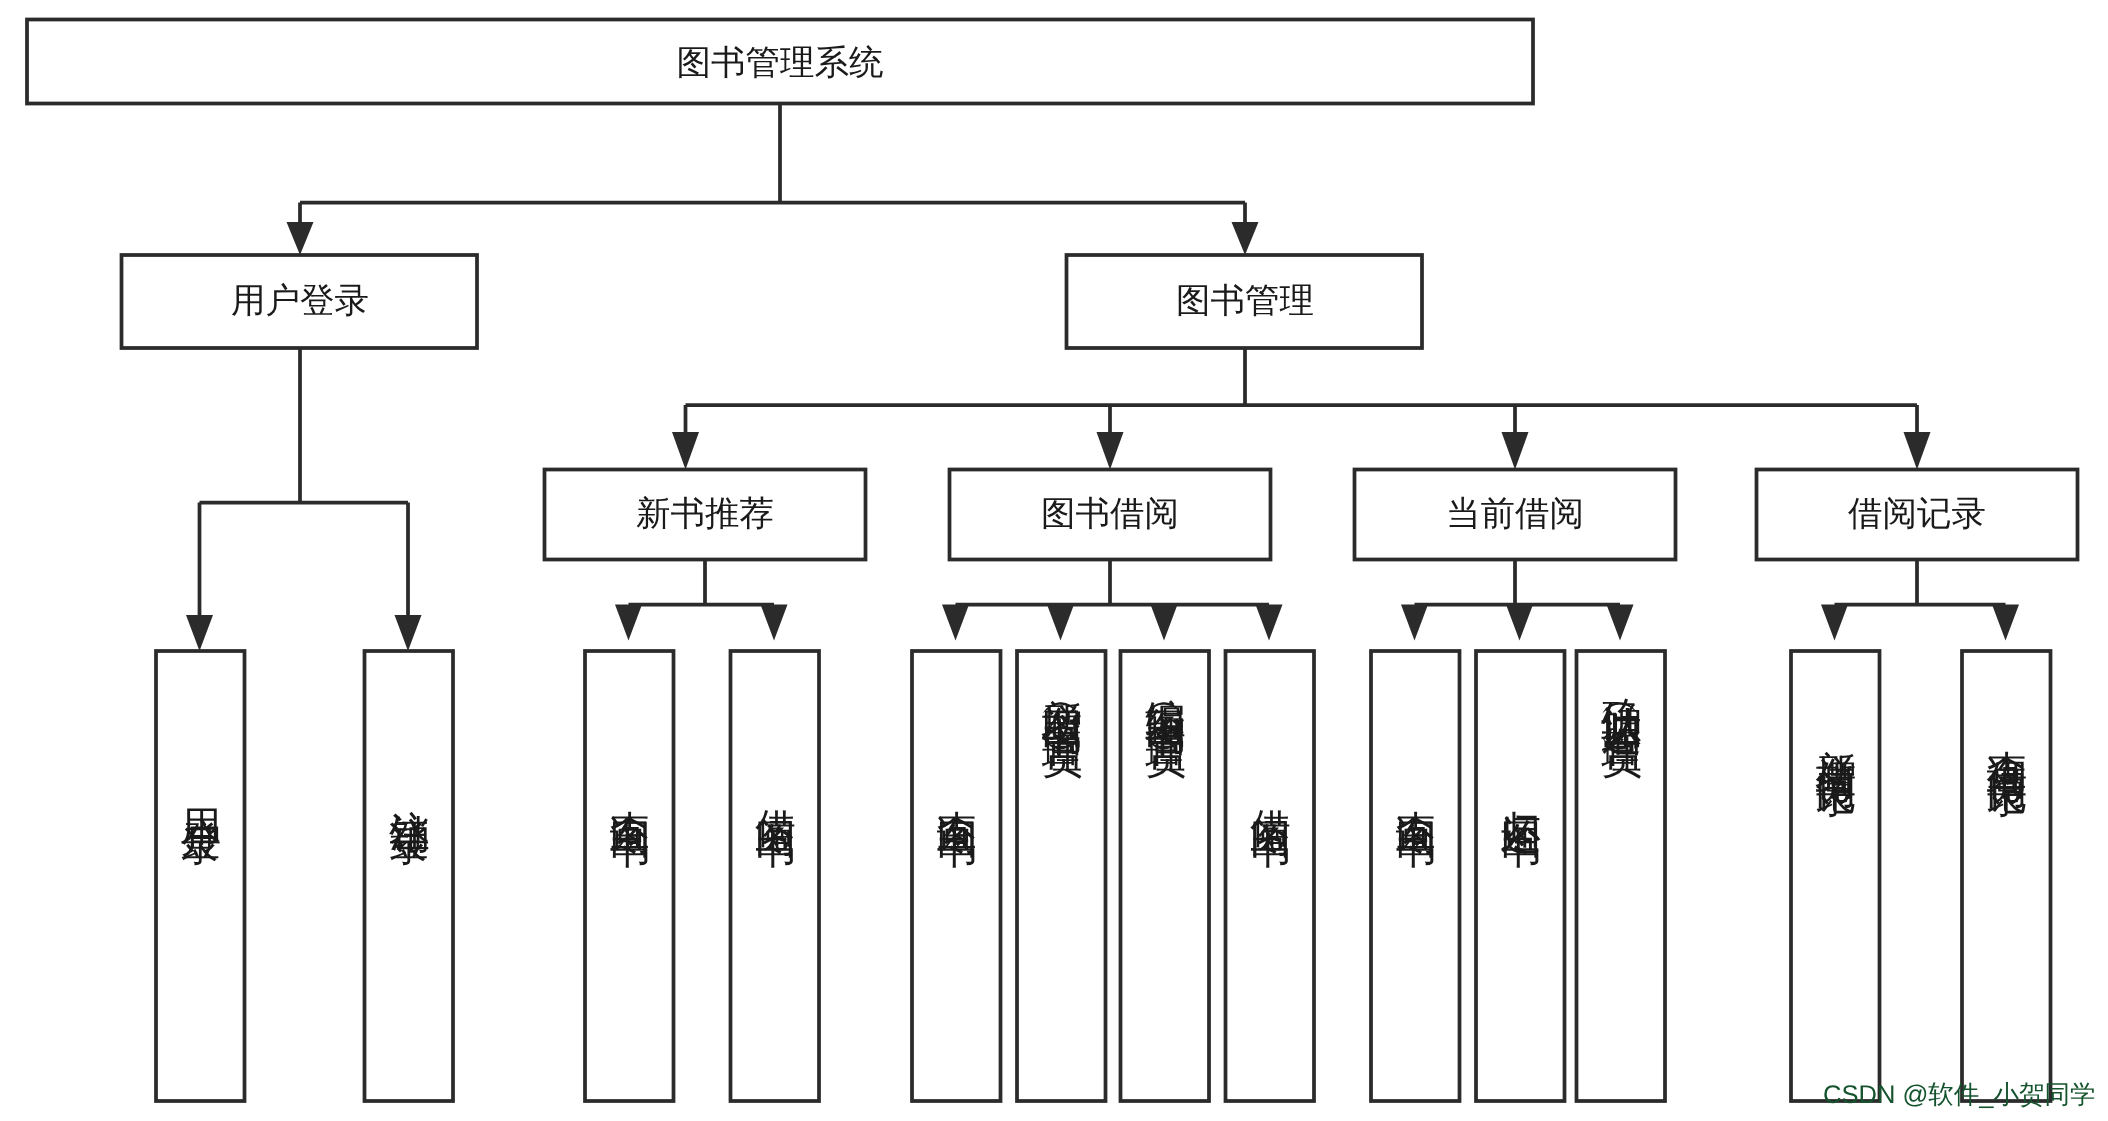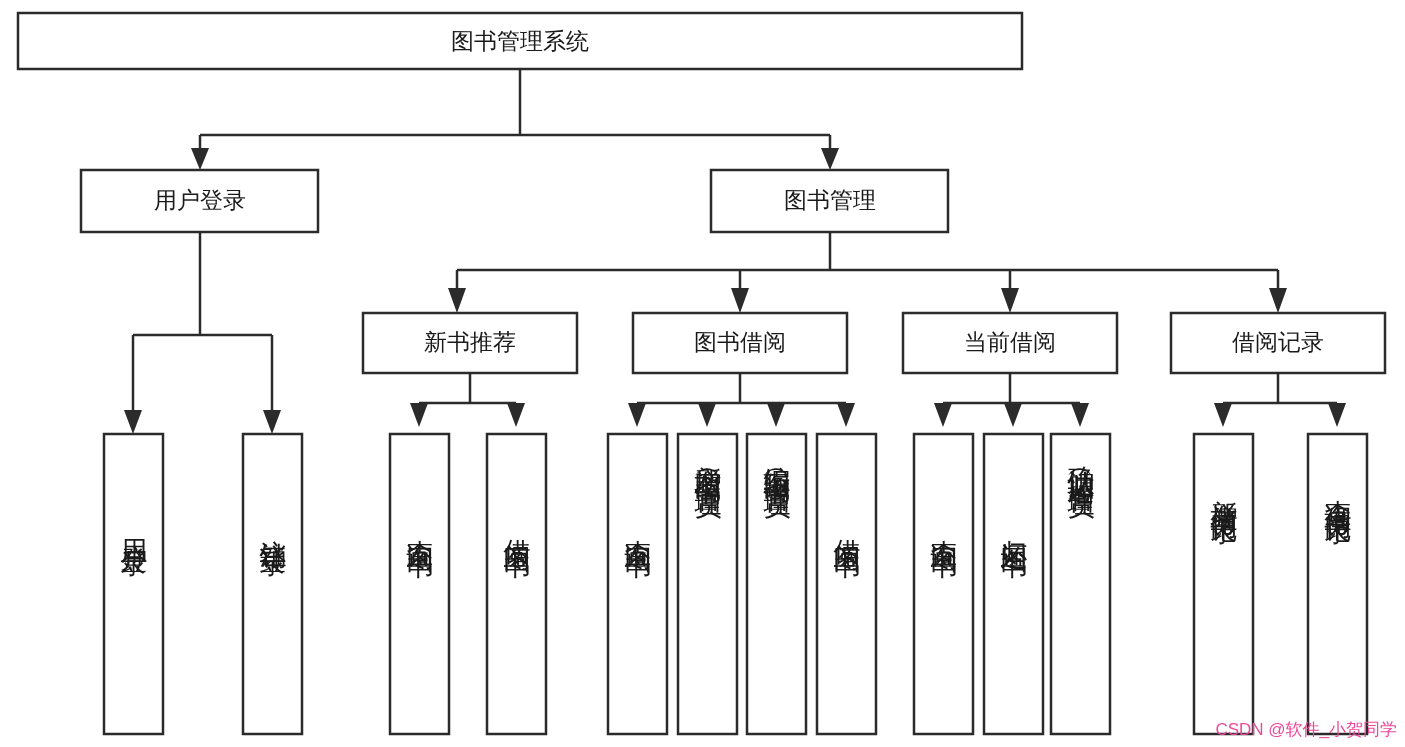--- a/index.html
+++ b/index.html
@@ -70,21 +70,21 @@
     letter-spacing: 4px;
     color: #1a1a1a;
     white-space: nowrap;
   }
   .watermark {
     position: absolute;
     right: 8px;
     bottom: 6px;
     font-family: "Liberation Sans", "DejaVu Sans", sans-serif;
     font-size: 17px;
-    color: #ec4899;
+    color: #14532d;
     white-space: nowrap;
     user-select: none;
   }
 </style>
 </head>
 <body>
 
 <div id="diagram-root">
 
   <svg class="diagram-canvas" viewBox="0 0 1405 747">

